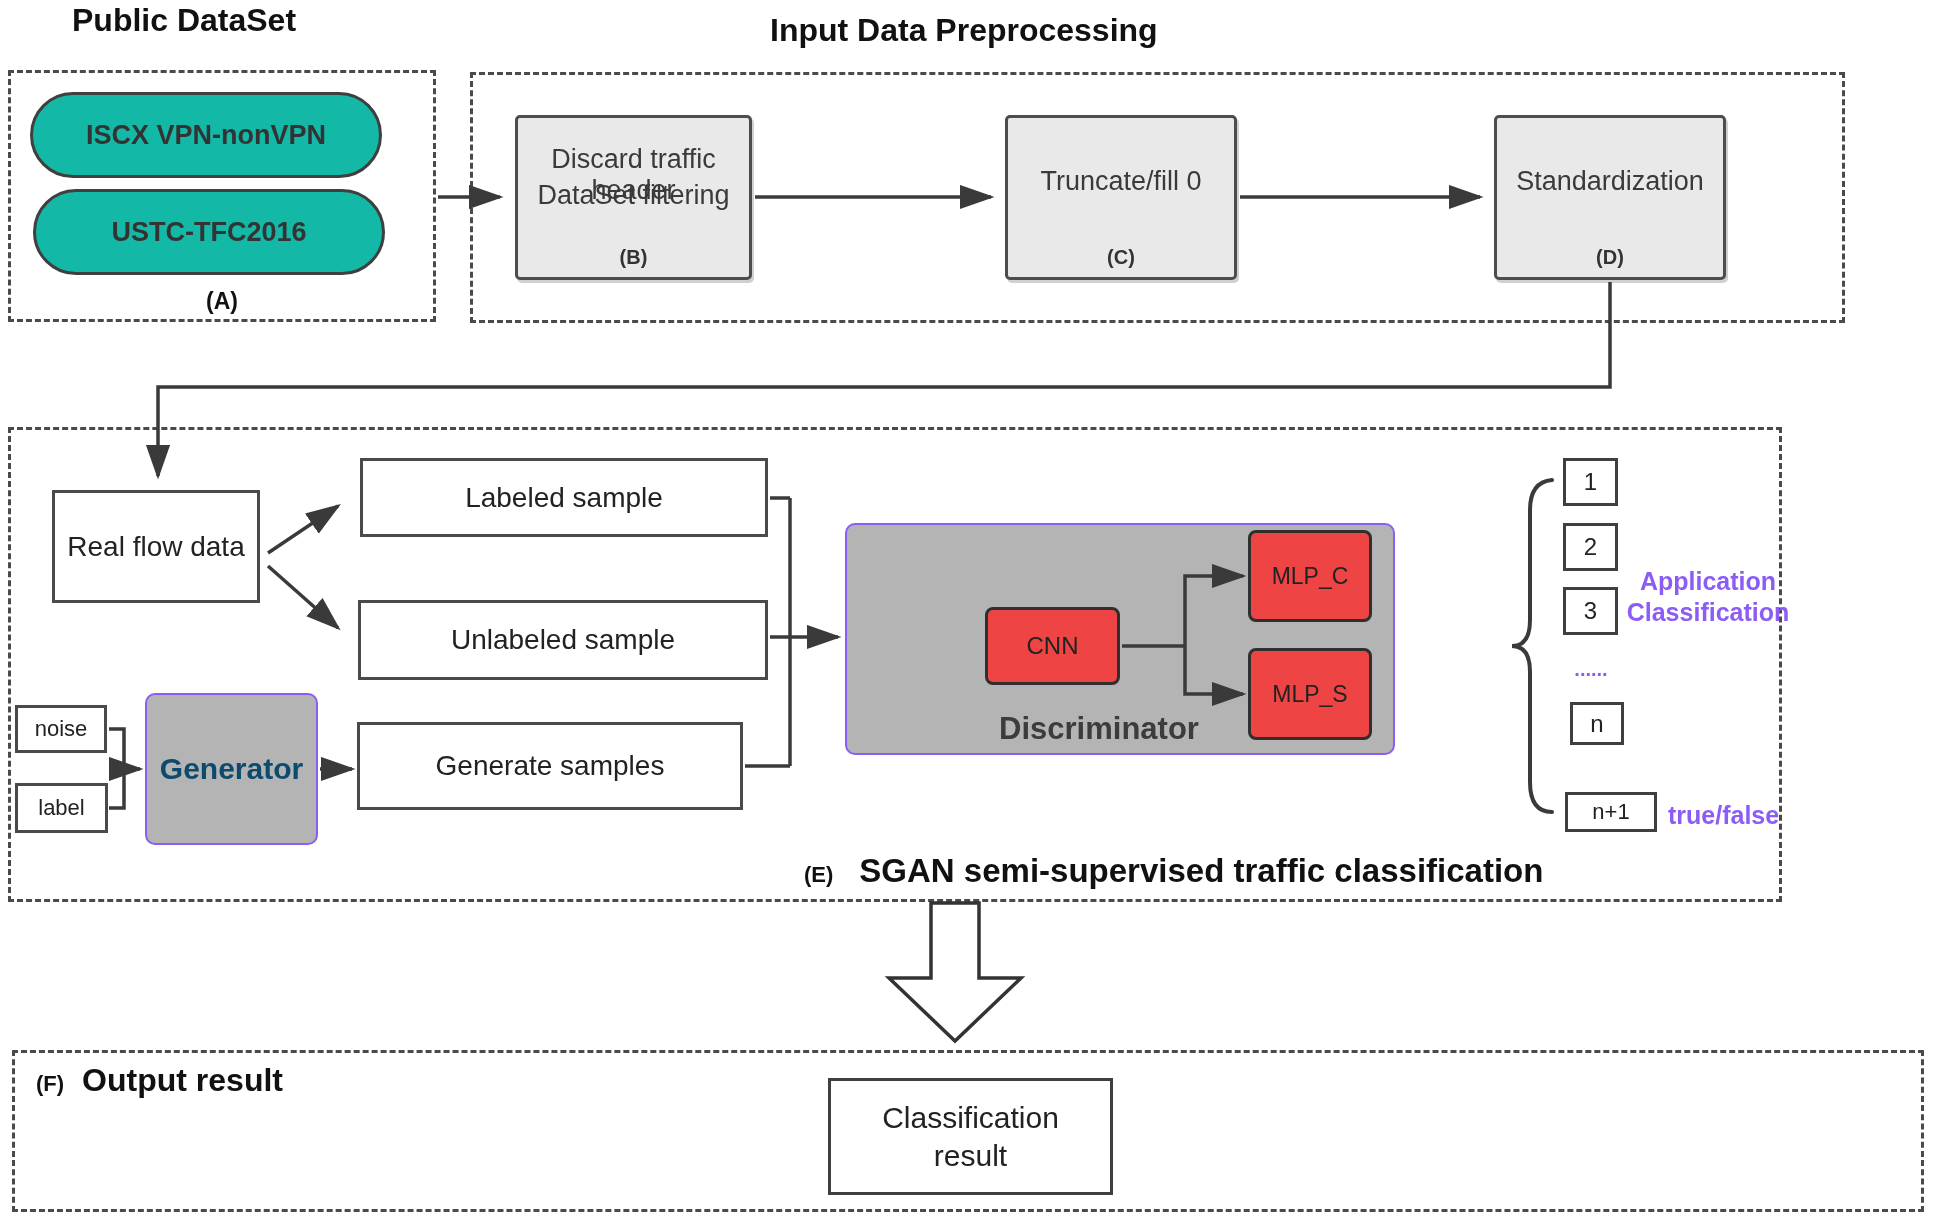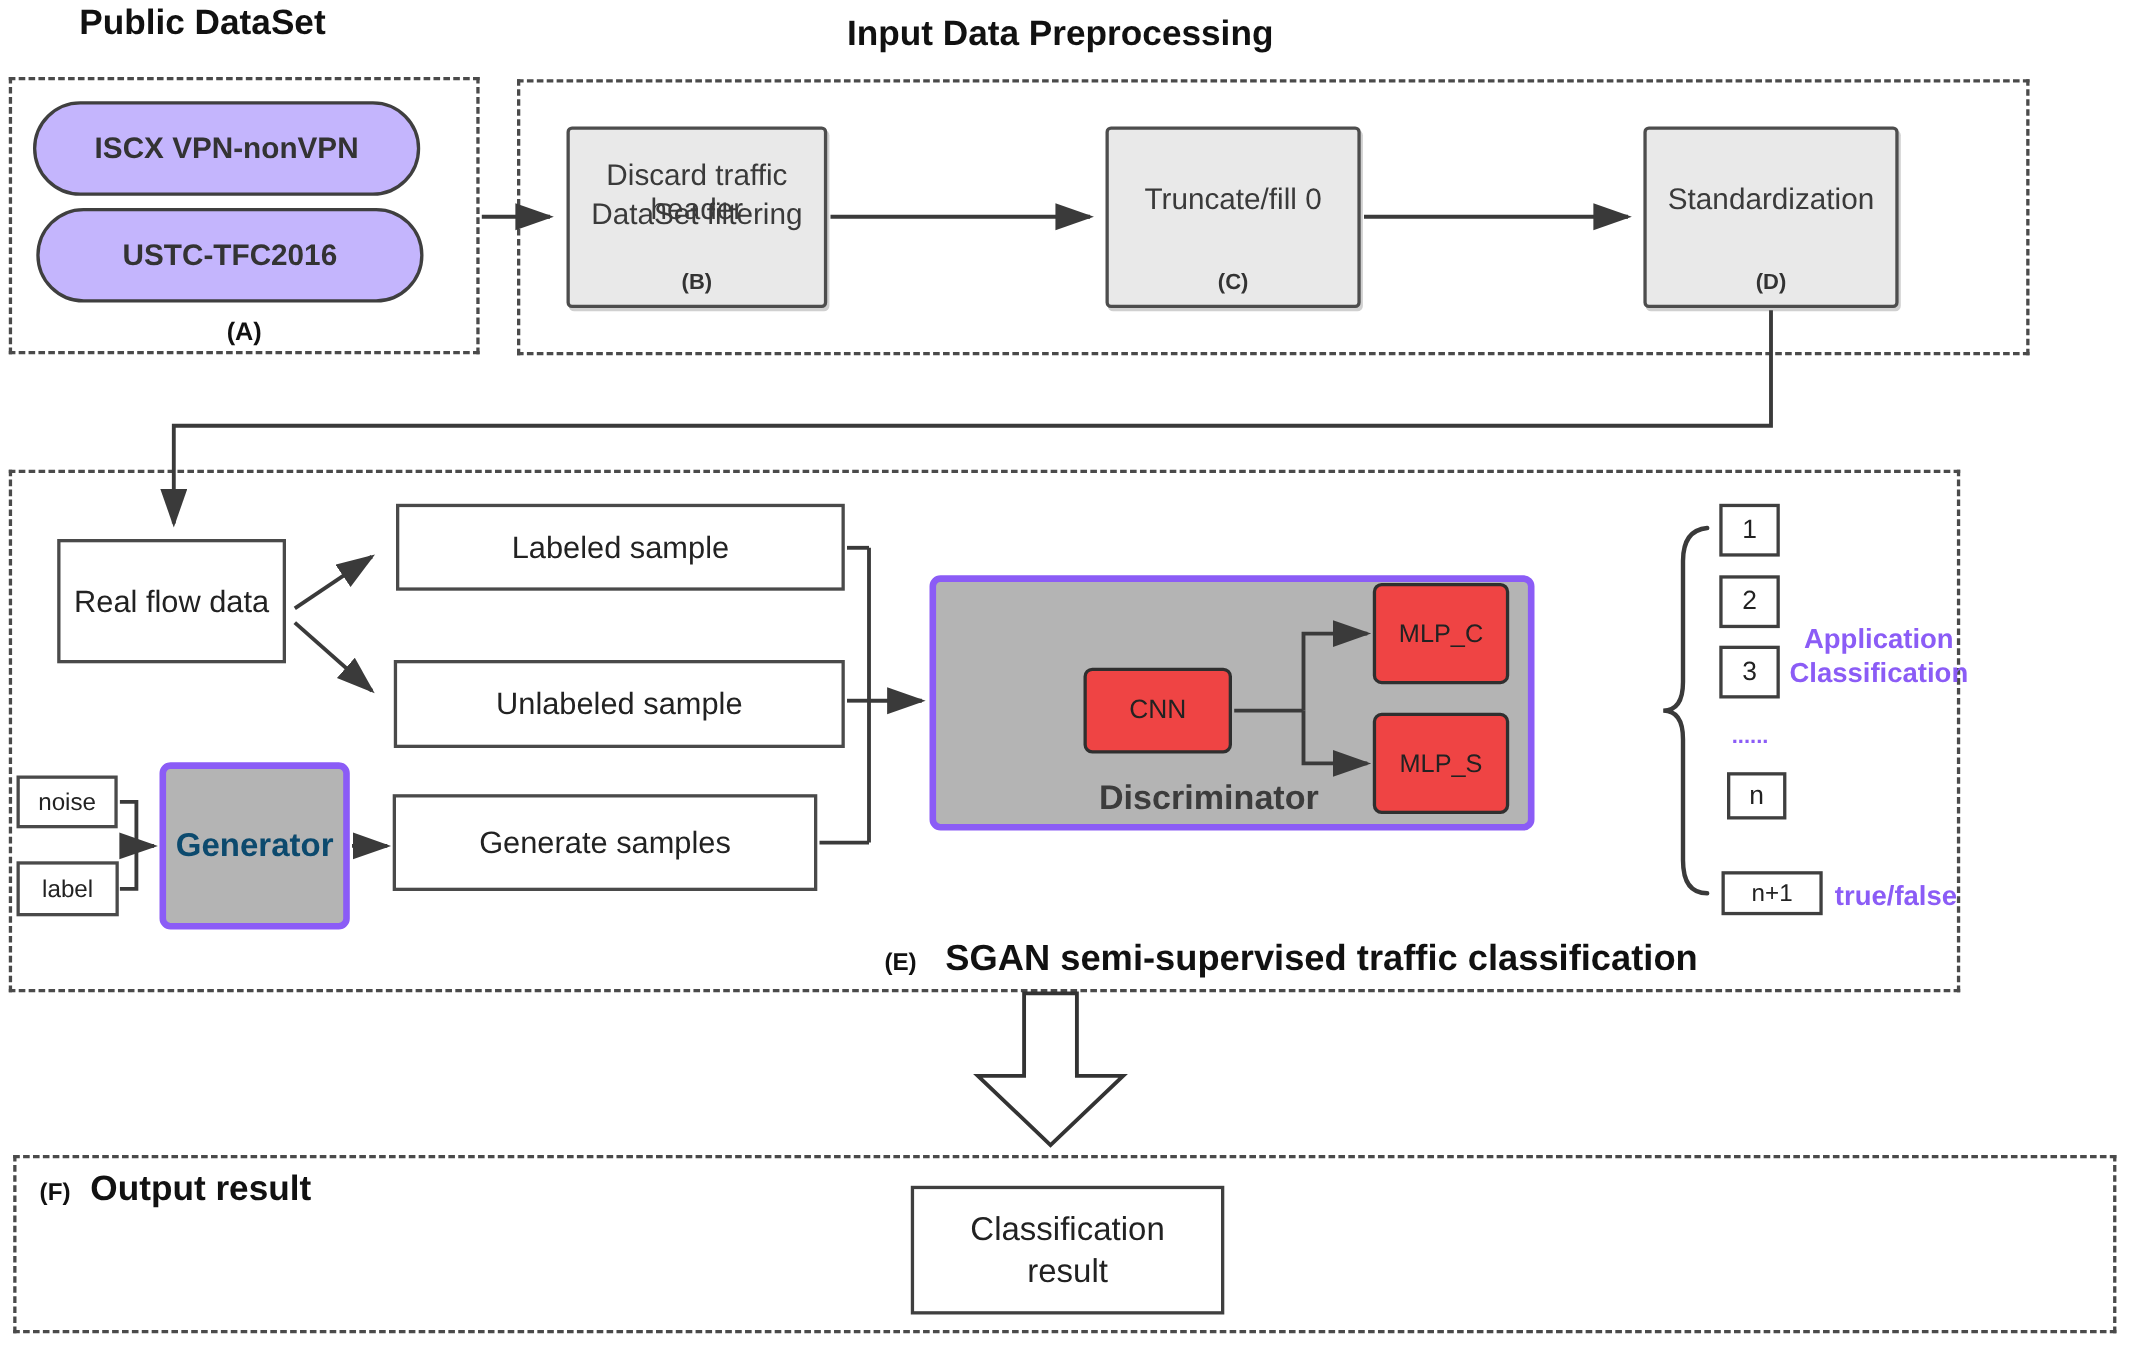--- a/index.html
+++ b/index.html
@@ -11,21 +11,21 @@
   .center-flex{display:flex;align-items:center;justify-content:center;text-align:center;}
 
   
   .big-title{font-size:32px;font-weight:700;color:#111;white-space:nowrap;}
 
   
   .dashed-frame{border:3px dashed #4a4a4a;z-index:1;background:transparent;}
 
   
   .pill{
-    background:#c4b5fd;border:3px solid #3f3f3f;border-radius:44px;
+    background:#14b8a6;border:3px solid #3f3f3f;border-radius:44px;
     font-size:27px;font-weight:700;color:#333;z-index:3;
   }
   .section-tag{font-size:23px;font-weight:700;color:#111;text-align:center;z-index:3;}
 
   
   .step{
     background:#e9e9e9;border:3px solid #4d4d4d;border-radius:5px;
     box-shadow:2px 3px 0 rgba(120,120,120,0.35);z-index:3;
   }
   .step .l1,.step .l2{position:absolute;left:0;width:100%;text-align:center;font-size:27px;color:#3a3a3a;}
@@ -37,21 +37,21 @@
 
   
   .wnode{
     background:#ffffff;border:3px solid #4a4a4a;z-index:3;
     font-size:28px;color:#222;
   }
   .small-node{font-size:22px;}
 
   
   .gnode{
-    background:#b4b4b4;border:6px solid #8b5cf6;border-radius:10px;z-index:2;
+    background:#b4b4b4;border:2px solid #8b5cf6;border-radius:10px;z-index:2;
   }
   .gnode .caption{font-weight:700;color:#0c4a6e;}
   .disc-label{position:absolute;left:0;right:42px;bottom:6px;text-align:center;font-size:31px;font-weight:700;color:#3c3c3c;}
 
   .inner-white{
     background:#ef4444;border:3px solid #2f2f2f;border-radius:8px;z-index:3;
     font-size:24px;color:#222;
   }
 
   .class-box{background:#fff;border:3px solid #3f3f3f;z-index:3;font-size:24px;color:#222;}

